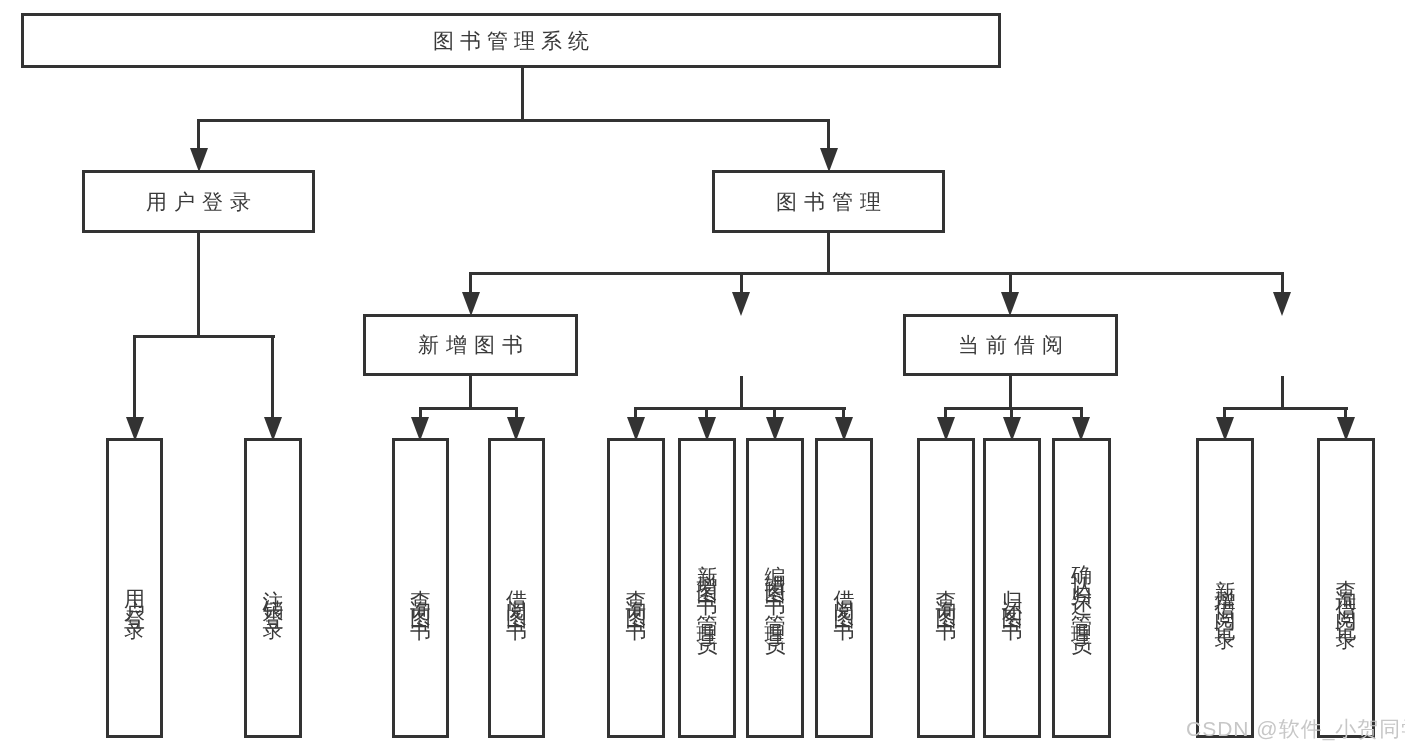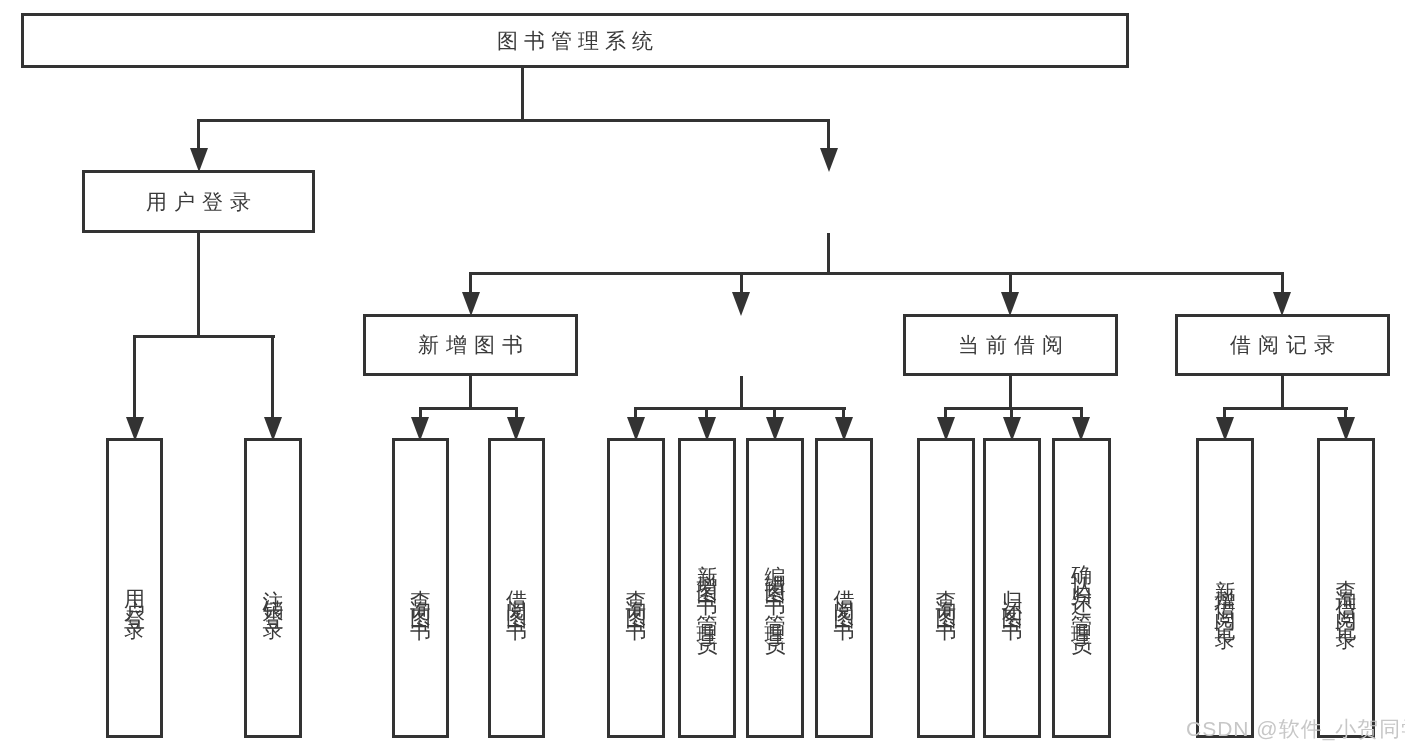--- a/index.html
+++ b/index.html
@@ -48,30 +48,31 @@
     color:#c7c7c7;
     white-space:nowrap;
     z-index:5;
   }
 </style>
 </head>
 <body>
 
 <div class="canvas">
 
-  <div class="box h root" style="left:21px;top:13px;width:1108px;height:55px;">图书管理系统</div>
+  <div class="box h root" style="left:21px;top:13px;width:980px;height:55px;">图书管理系统</div>
 
   <div class="line" style="left:521px;top:68px;width:3px;height:54px;"></div>
   <div class="line" style="left:197px;top:119px;width:633px;height:3px;"></div>
   <div class="line" style="left:197px;top:119px;width:3px;height:33px;"></div>
   <div class="line" style="left:827px;top:119px;width:3px;height:33px;"></div>
   <div class="arrow" style="left:190px;top:148px;"></div>
   <div class="arrow" style="left:820px;top:148px;"></div>
 
   <div class="box h" style="left:82px;top:170px;width:233px;height:63px;">用户登录</div>
+  <div class="box h" style="left:712px;top:170px;width:233px;height:63px;">图书管理</div>
 
   <div class="line" style="left:197px;top:233px;width:3px;height:105px;"></div>
   <div class="line" style="left:133px;top:335px;width:142px;height:3px;"></div>
   <div class="line" style="left:133px;top:335px;width:3px;height:88px;"></div>
   <div class="line" style="left:271px;top:335px;width:3px;height:88px;"></div>
   <div class="arrow" style="left:126px;top:417px;"></div>
   <div class="arrow" style="left:264px;top:417px;"></div>
 
   <div class="line" style="left:827px;top:233px;width:3px;height:42px;"></div>
   <div class="line" style="left:469px;top:272px;width:814px;height:3px;"></div>
@@ -79,21 +80,20 @@
   <div class="line" style="left:740px;top:272px;width:3px;height:28px;"></div>
   <div class="line" style="left:1009px;top:272px;width:3px;height:28px;"></div>
   <div class="line" style="left:1281px;top:272px;width:3px;height:28px;"></div>
   <div class="arrow" style="left:462px;top:292px;"></div>
   <div class="arrow" style="left:732px;top:292px;"></div>
   <div class="arrow" style="left:1001px;top:292px;"></div>
   <div class="arrow" style="left:1273px;top:292px;"></div>
 
   <div class="box h" style="left:363px;top:314px;width:215px;height:62px;">新增图书</div>
   <div class="box h" style="left:903px;top:314px;width:215px;height:62px;">当前借阅</div>
-  <div class="box h" style="left:1175px;top:314px;width:215px;height:62px;">借阅记录</div>
 
   <div class="line" style="left:469px;top:376px;width:3px;height:34px;"></div>
   <div class="line" style="left:419px;top:407px;width:99px;height:3px;"></div>
   <div class="line" style="left:419px;top:407px;width:3px;height:16px;"></div>
   <div class="line" style="left:515px;top:407px;width:3px;height:16px;"></div>
   <div class="arrow" style="left:411px;top:417px;"></div>
   <div class="arrow" style="left:507px;top:417px;"></div>
 
   <div class="line" style="left:740px;top:376px;width:3px;height:34px;"></div>
   <div class="line" style="left:634px;top:407px;width:212px;height:3px;"></div>

